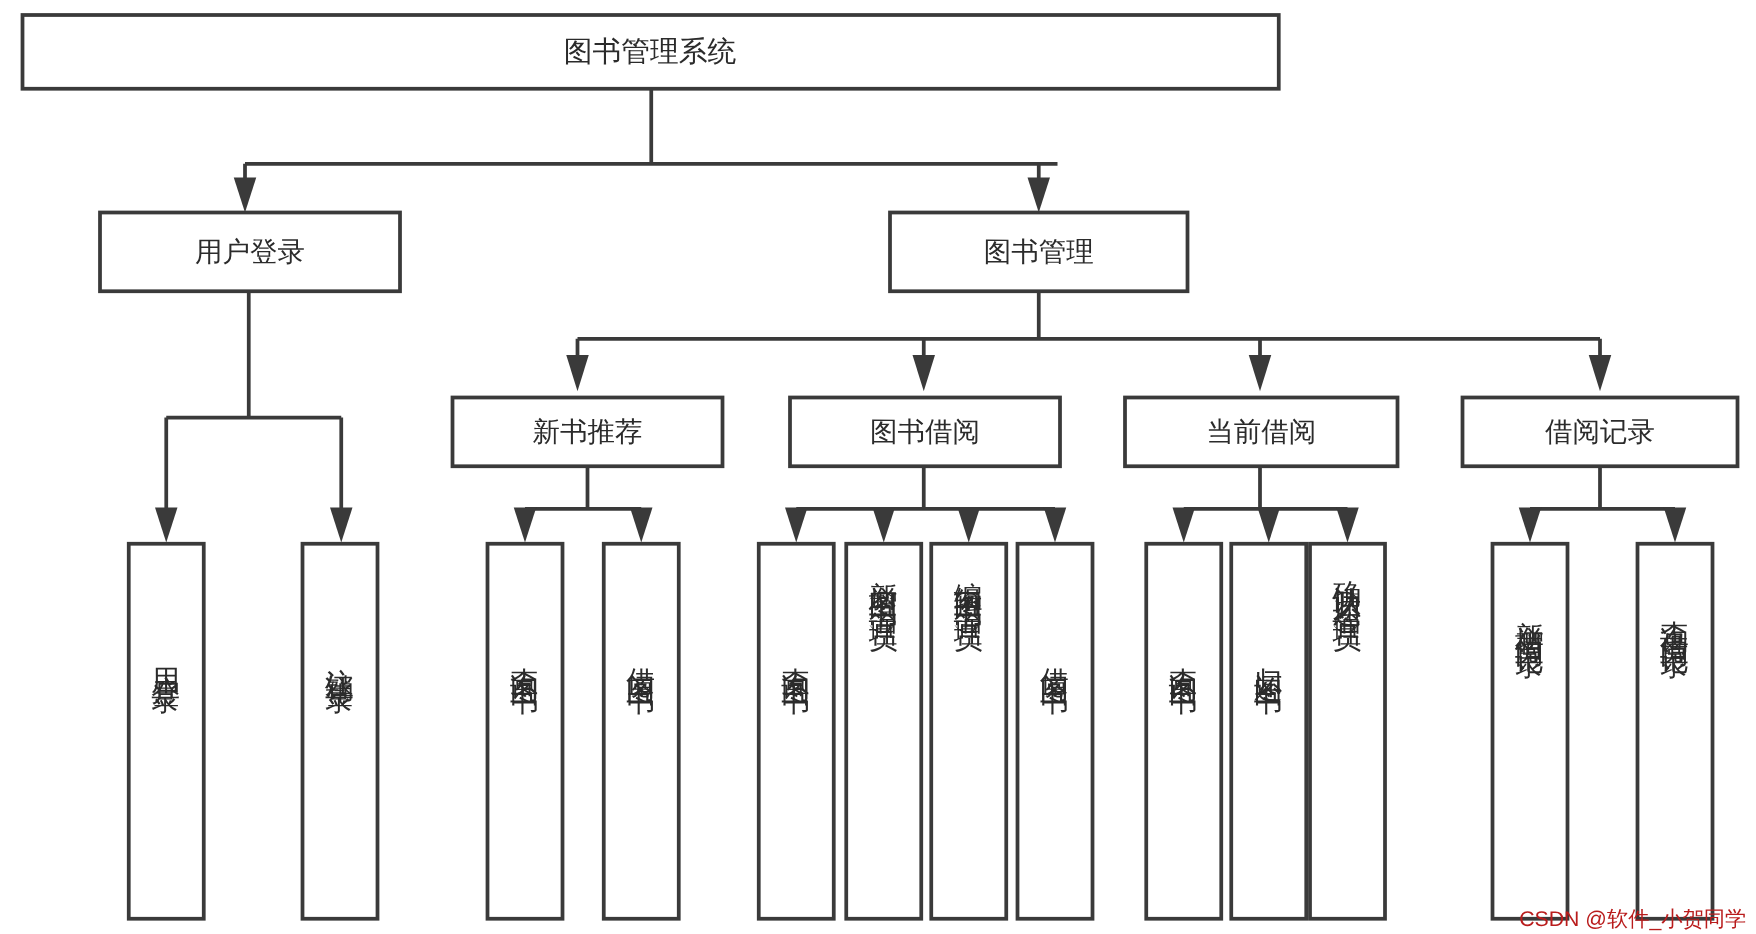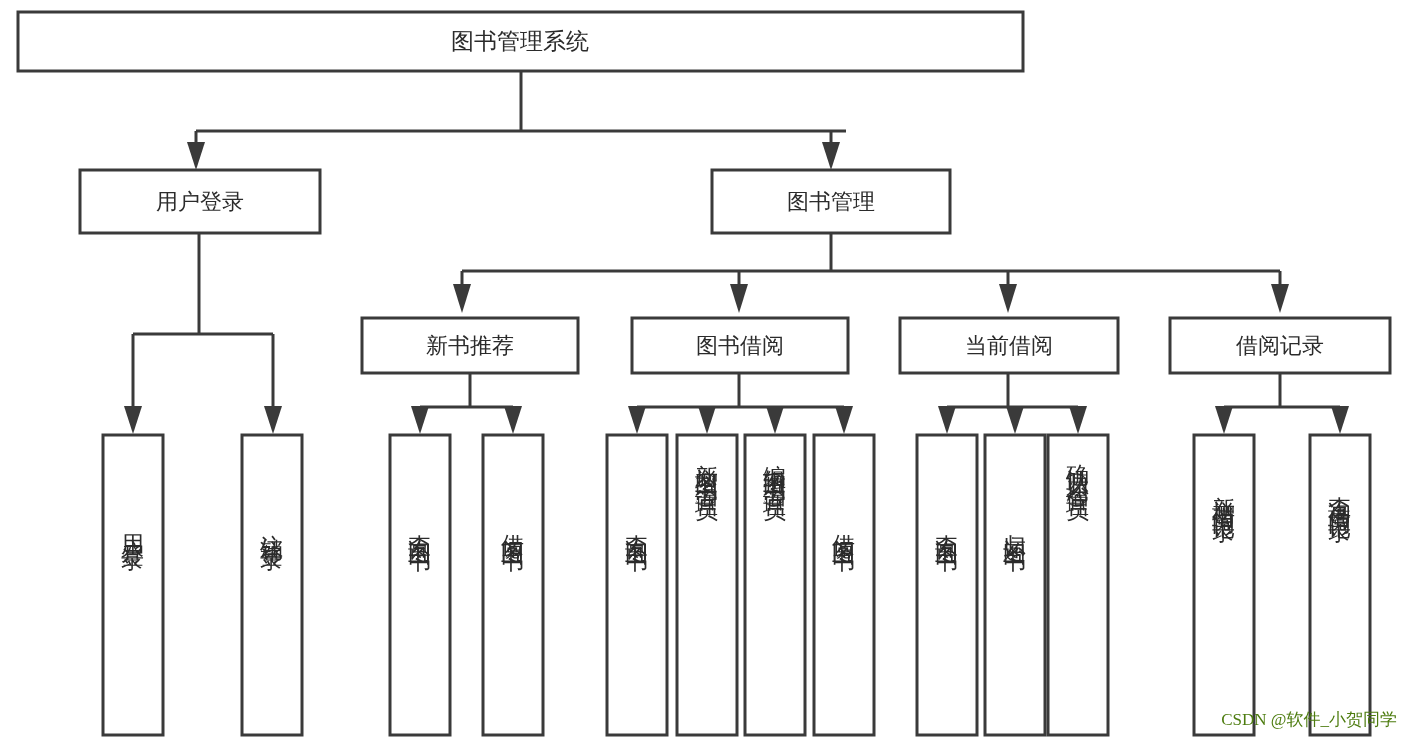--- a/index.html
+++ b/index.html
@@ -54,24 +54,24 @@
     font-size: 23px;
     fill: #2b2b2b;
     writing-mode: vertical-rl;
     text-orientation: upright;
     text-anchor: start;
     letter-spacing: 5px;
   }
   .watermark {
     position: absolute;
     right: 8px;
-    bottom: 16px;
-    font-family: Liberation Serif, serif;
+    bottom: 0;
+    font-family: Liberation Sans, sans-serif;
     font-size: 17px;
-    color: #4d7c0f;
+    color: #b91c1c;
     white-space: nowrap;
     pointer-events: none;
   }
 </style>
 </head>
 <body>
 
 <div id="diagram-root">
 <svg width="1405" height="747" viewBox="0 0 1405 747" xmlns="http://www.w3.org/2000/svg">
 

